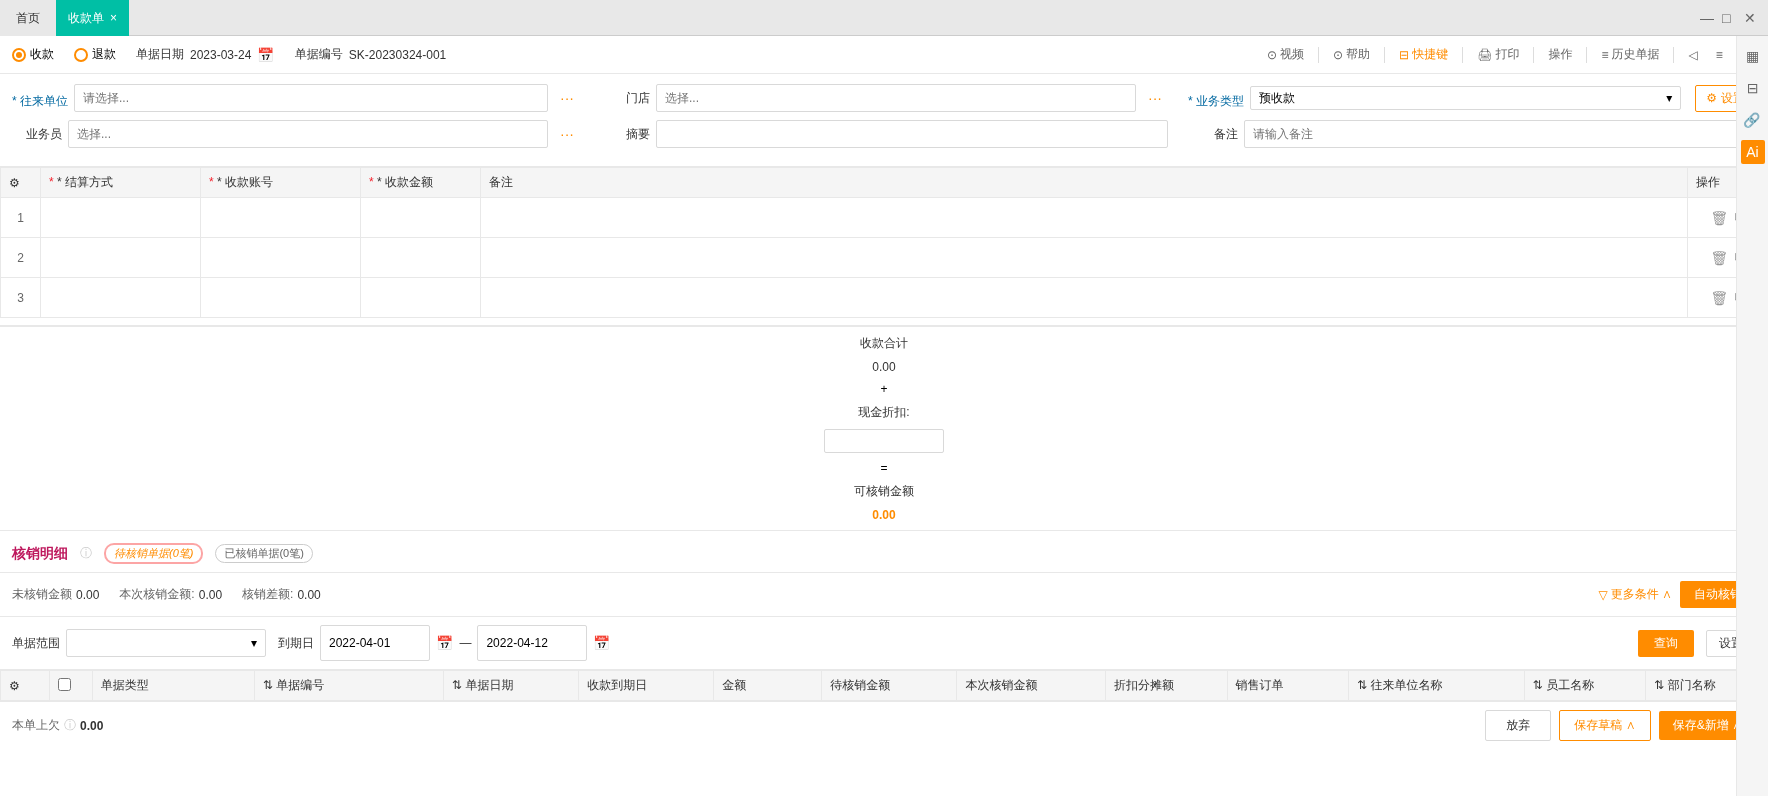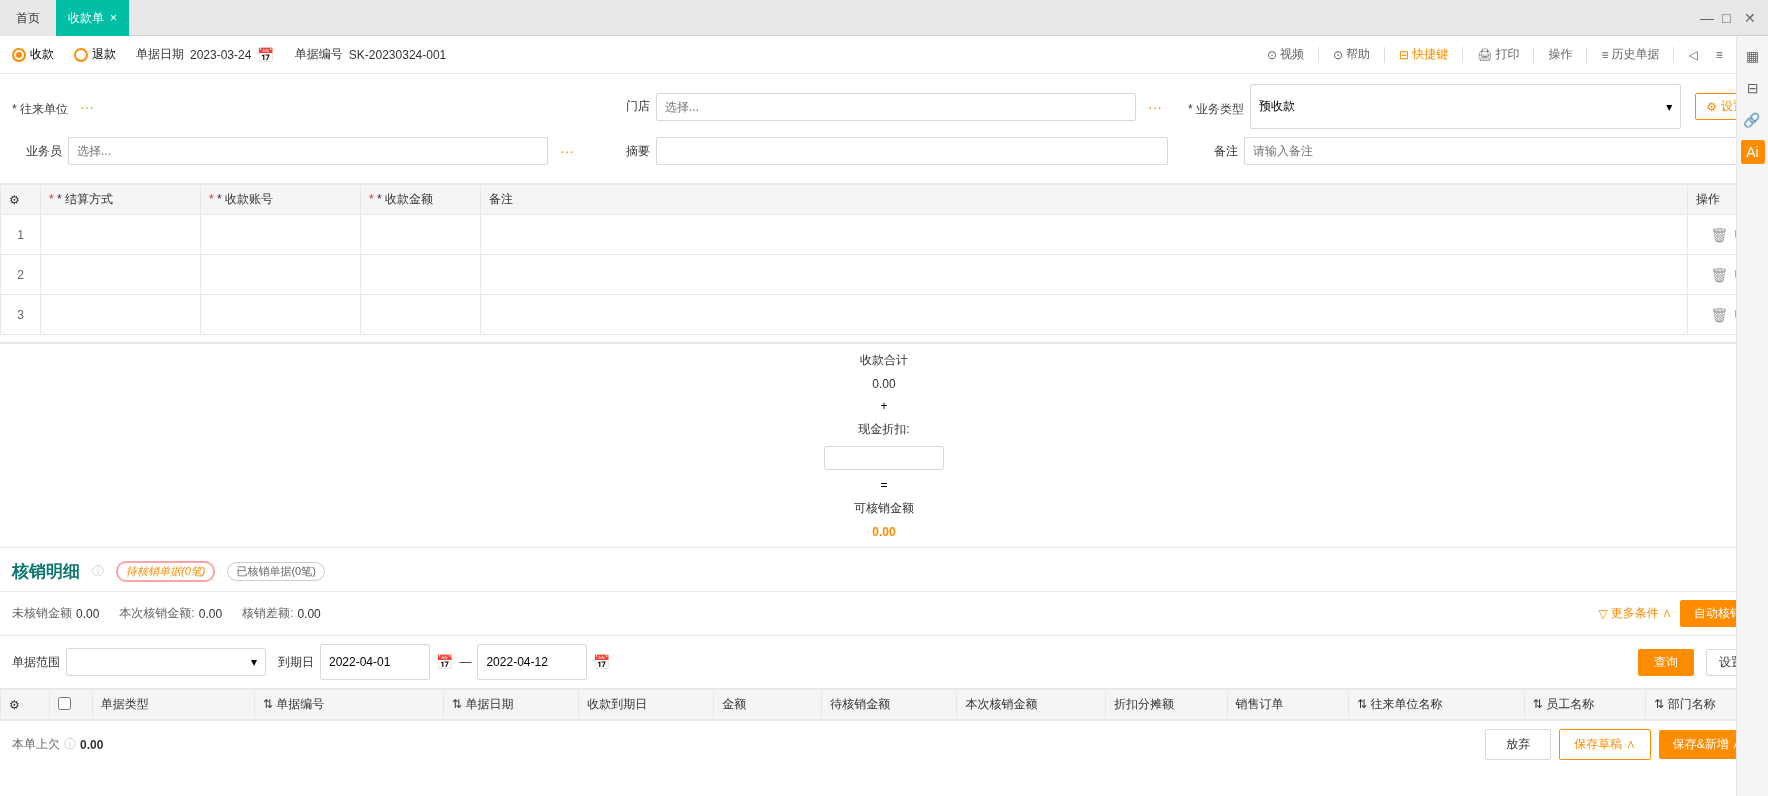--- a/index.html
+++ b/index.html
@@ -40,25 +40,25 @@
     .toolbar-icon { color: #666; cursor: pointer; font-size: 14px; }
     .toolbar-right { margin-left: auto; display: flex; align-items: center; gap: 10px; }
     .toolbar-btn { display: flex; align-items: center; gap: 3px; color: #666; cursor: pointer; padding: 2px 4px; }
     .toolbar-btn-orange { color: #ff8c00; }
     .divider-v { width: 1px; height: 16px; background: #ddd; }
 
     
     .form-area { padding: 10px 12px; border-bottom: 1px solid #e8e8e8; background: #fff; }
     .form-row { display: flex; align-items: center; gap: 0; margin-bottom: 8px; }
     .form-field { display: flex; align-items: center; flex: 1; gap: 6px; }
-    .form-label { color: #404040; white-space: nowrap; min-width: 50px; text-align: center; margin-top: 6px; }
+    .form-label { color: #0369a1; white-space: nowrap; min-width: 50px; text-align: center; margin-top: 6px; }
     .form-label-plain { color: #333; white-space: nowrap; min-width: 50px; text-align: right; }
     .form-input { flex: 1; height: 28px; border: 1px solid #d9d9d9; border-radius: 2px; padding: 0 8px; color: #999; outline: none; }
     .more-btn { color: #ff8c00; cursor: pointer; padding: 0 6px; font-size: 14px; }
-    .form-select { display: flex; align-items: center; flex: 1; height: 45px; border: 1px solid #d9d9d9; border-radius: 2px; padding: 0 8px; justify-content: space-between; cursor: pointer; }
+    .form-select { display: flex; align-items: center; flex: 1; height: 24px; border: 1px solid #d9d9d9; border-radius: 2px; padding: 0 8px; justify-content: space-between; cursor: pointer; }
     .settings-btn { display: flex; align-items: center; gap: 4px; color: #ff8c00; border: 1px solid #ff8c00; border-radius: 2px; padding: 4px 10px; cursor: pointer; margin-left: 8px; }
 
     
     .table-area { flex: 1; overflow: auto; border-bottom: 2px solid #e8e8e8; }
     .data-table { width: 100%; border-collapse: collapse; }
     .data-table th {
       background: #f5f5f5; border: 1px solid #e8e8e8; padding: 6px 8px; text-align: left;
       color: #333; font-weight: normal; white-space: nowrap;
     }
     .data-table td {
@@ -77,21 +77,21 @@
       gap: 8px; border-bottom: 1px solid #e8e8e8; background: #fff; flex-direction: column;
     }
     .summary-label { color: #333; }
     .summary-value { color: #333; }
     .summary-orange { color: #ff8c00; font-weight: bold; }
     .summary-input { width: 120px; height: 24px; border: 1px solid #d9d9d9; border-radius: 2px; padding: 0 6px; text-align: right; }
 
     
     .writeoff-section { background: #fff; margin-top: 4px; flex-shrink: 0; }
     .writeoff-header { display: flex; align-items: center; padding: 8px 12px; border-bottom: 1px solid #e8e8e8; gap: 12px; }
-    .writeoff-title { font-size: 17px; font-weight: bold; color: #0f766e; }
+    .writeoff-title { font-size: 14px; font-weight: bold; color: #be185d; }
     .writeoff-badge-pending { color: #ff8c00; border: 2px solid #fca5a5; border-radius: 10px; padding: 1px 8px; cursor: pointer; font-size: 11px; font-style: italic; }
     .writeoff-badge-done { color: #666; border: 1px solid #ccc; border-radius: 10px; padding: 1px 8px; cursor: pointer; font-size: 11px; }
     .info-icon { color: #ccc; cursor: pointer; }
 
     .writeoff-stats { display: flex; align-items: center; padding: 8px 12px; gap: 20px; border-bottom: 1px solid #e8e8e8; }
     .stat-item { display: flex; align-items: center; gap: 4px; }
     .stat-label { color: #666; }
     .stat-value { color: #333; }
     .writeoff-right { margin-left: auto; display: flex; align-items: center; gap: 8px; }
     .more-conditions { color: #ff8c00; cursor: pointer; display: flex; align-items: center; gap: 3px; }
@@ -207,20 +207,21 @@
       <div class="toolbar-btn">≡</div>
       <div class="toolbar-btn toolbar-btn-orange">▦</div>
     </div>
   </div>
 
   <div class="form-area">
     <div class="form-row">
 
       <div class="form-field" style="flex:2">
         <span class="form-label">* 往来单位</span>
+        <input class="form-input" type="text" placeholder="请选择..." style="">
         <span class="more-btn">···</span>
       </div>
 
       <div class="form-field" style="flex:2; margin-left:20px;">
         <span class="form-label-plain">门店</span>
         <input class="form-input" type="text" placeholder="选择..." style="">
         <span class="more-btn">···</span>
       </div>
 
       <div class="form-field" style="flex:2; margin-left:20px;">

